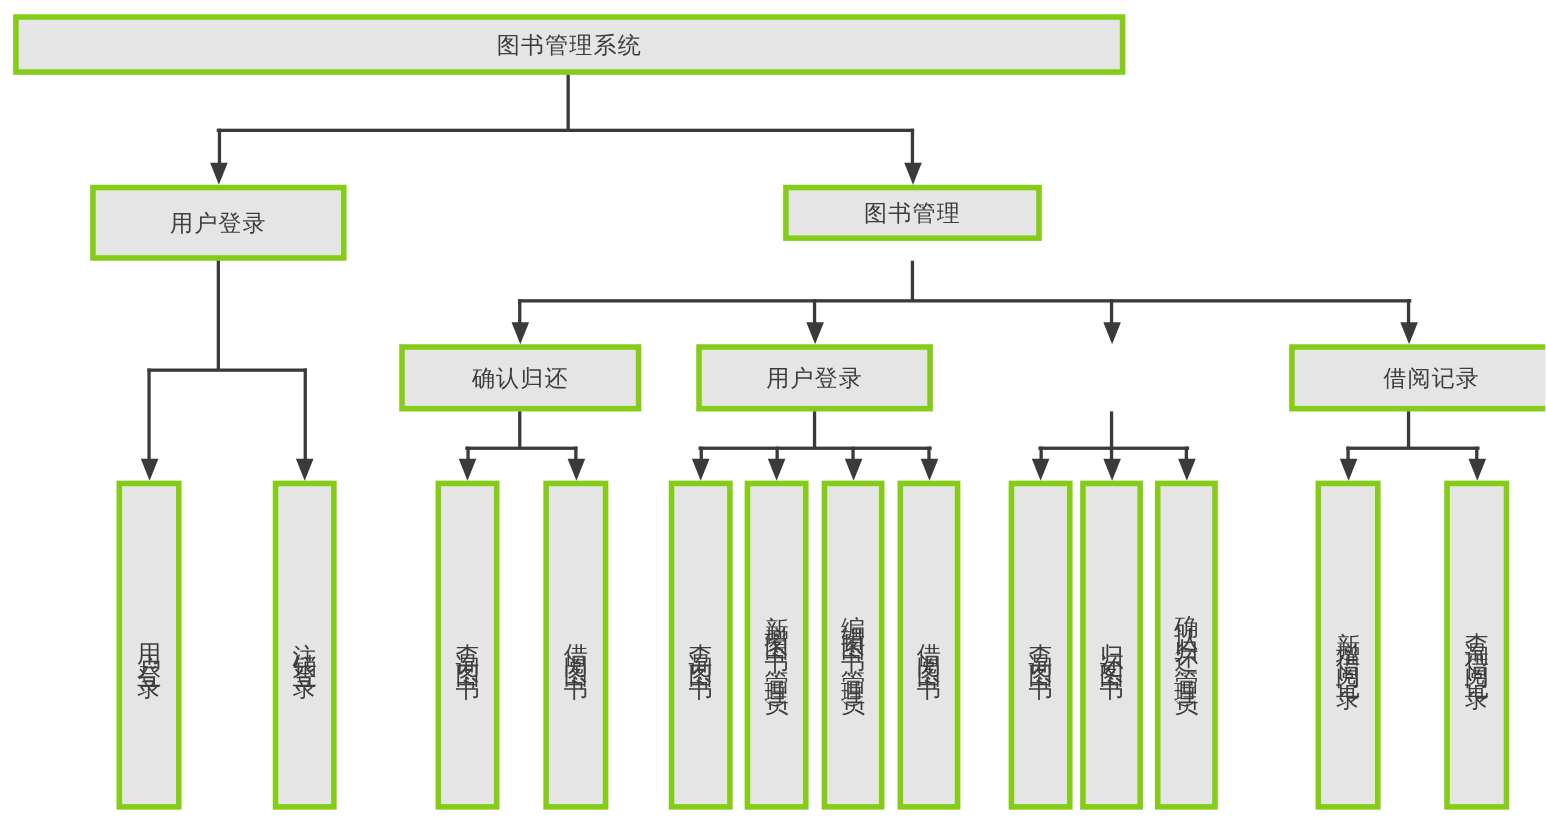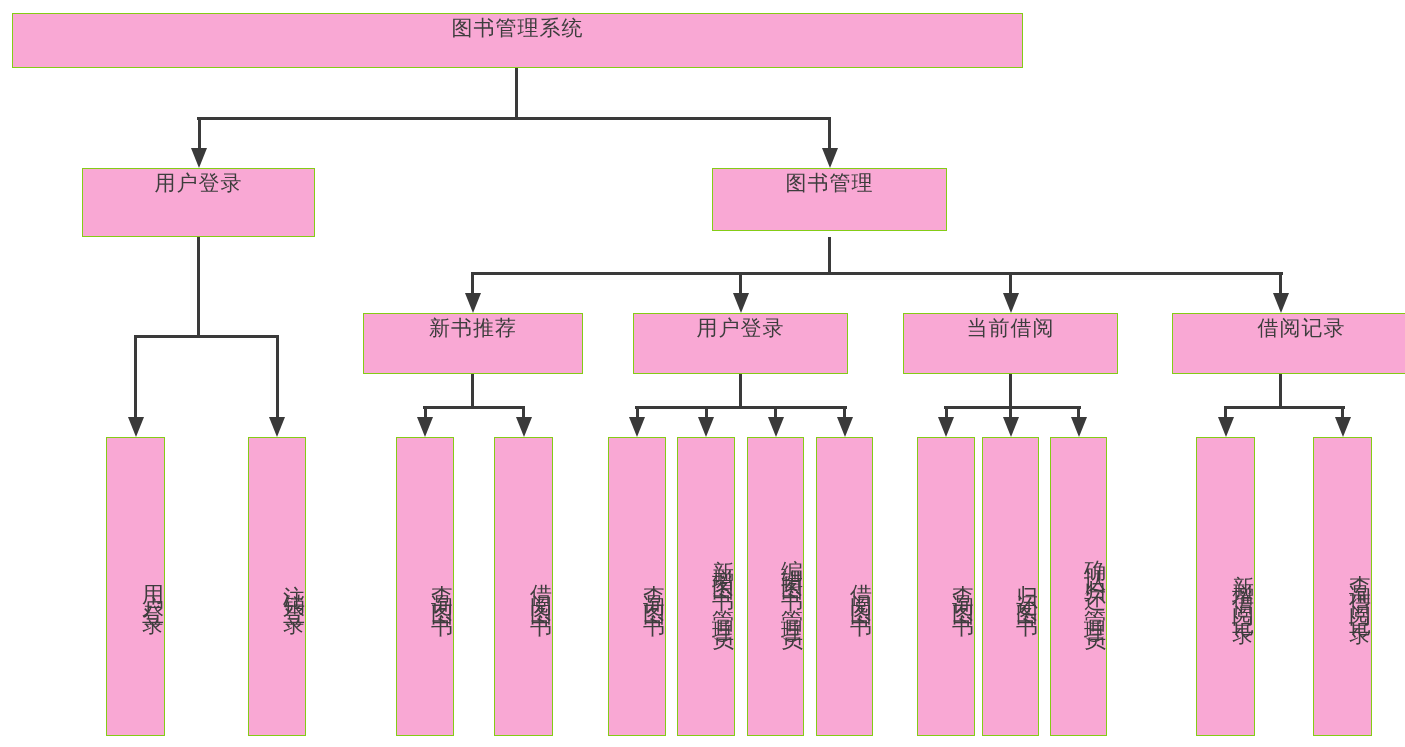--- a/index.html
+++ b/index.html
@@ -2,22 +2,22 @@
 <html><head>
 <meta charset="utf-8">
 <style>
   html,body { margin:0; padding:0; background:#ffffff; }
   #canvas {
     position:relative; width:1405px; height:747px; background:#ffffff;
     font-family:"Liberation Sans","DejaVu Sans",sans-serif; overflow:hidden;
   }
   .box {
     position:absolute; box-sizing:border-box;
-    border:1px solid #84cc16; background:#f9a8d4;
-    display:flex; align-items:flex-start; justify-content:center;
+    border:5px solid #84cc16; background:#e5e5e5;
+    display:flex; align-items:center; justify-content:center;
     color:#3d3d3d;
   }
   .hbox { font-size:21px; letter-spacing:1px; }
   .vbox {
     writing-mode:vertical-rl; text-orientation:mixed;
     font-size:22px; letter-spacing:10px; line-height:1;
   }
   .vbox span { display:block; }
   .h { position:absolute; height:3px; background:#3a3a3a; }
   .v { position:absolute; width:3px; background:#3a3a3a; }
@@ -38,35 +38,32 @@
 <div id="canvas">
 
   <div class="box hbox" style="left:12px; top:13px; width:1011px; height:55px;">
     <span>图书管理系统</span>
   </div>
 
   <div class="box hbox" style="left:82px; top:168px; width:233px; height:69px;">
     <span>用户登录</span>
   </div>
 
-  <div class="box hbox" style="left:712px; top:168px; width:235px; height:63px;">
+  <div class="box hbox" style="left:712px; top:168px; width:235px; height:51px;">
     <span>图书管理</span>
   </div>
 
   <div class="box hbox" style="left:363px; top:313px; width:220px; height:61px;">
-    <span>新书推荐</span>
+    <span>确认归还</span>
   </div>
 
   <div class="box hbox" style="left:633px; top:313px; width:215px; height:61px;">
     <span>用户登录</span>
   </div>
 
-  <div class="box hbox" style="left:903px; top:313px; width:215px; height:61px;">
-    <span>当前借阅</span>
-  </div>
 
   <div class="box hbox" style="left:1172px; top:313px; width:259px; height:61px;">
     <span>借阅记录</span>
   </div>
 
   <div class="box vbox" style="left:106px; top:437px; width:59px; height:299px;">
     <span>用户登录</span>
   </div>
 
   <div class="box vbox" style="left:248px; top:437px; width:58px; height:299px;">

